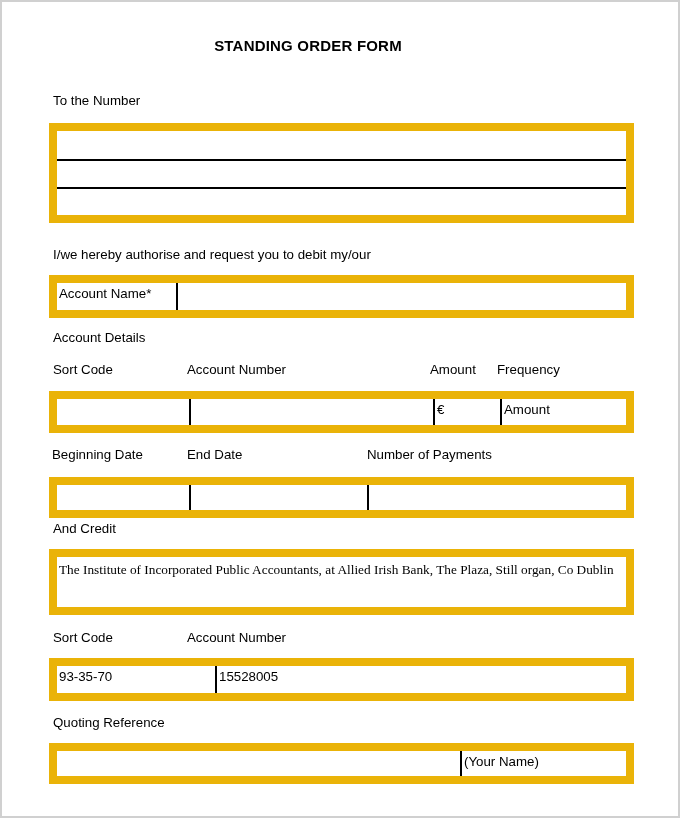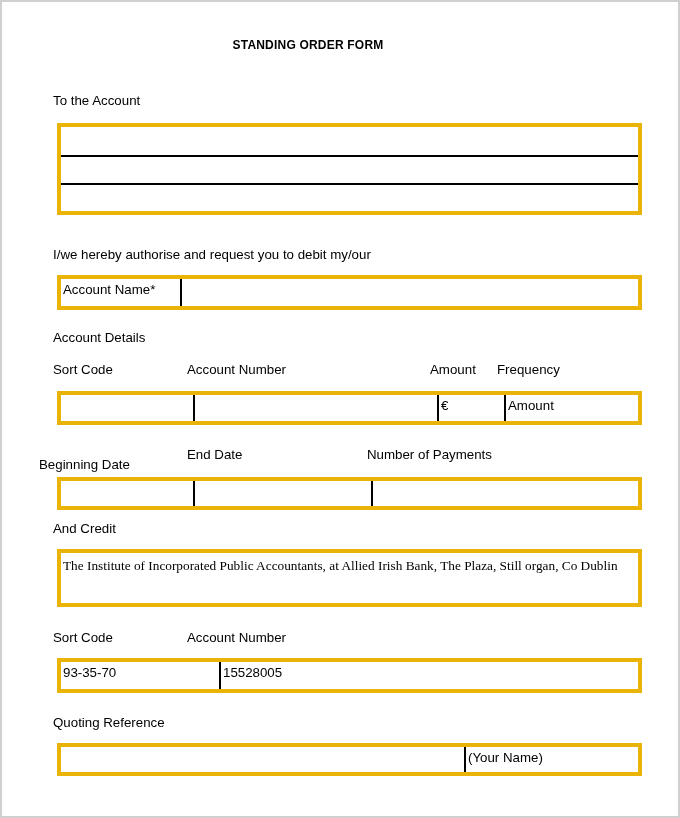--- a/index.html
+++ b/index.html
@@ -11,29 +11,28 @@
     background: #ffffff;
     border: 2px solid #d0d0d0;
     font-family: "Liberation Sans", "DejaVu Sans", sans-serif;
     font-size: 13.3px;
     color: #000;
     overflow: hidden;
   }
   .abs { position: absolute; }
   .label { line-height: 15px; white-space: nowrap; }
   .title-wrap { top: 35px; left: 0; width: 612px; text-align: center; }
-  .title { font-size: 12px; font-weight: bold; letter-spacing: 0.2px; }
+  .title { font-size: 15px; font-weight: bold; letter-spacing: 0.2px; }
 
   .tbl {
     position: absolute;
     left: 47px;
     width: 585px;
-    border: 4px solid #eab308;
+    border: 8px solid #eab308;
     background: #fff;
-    margin-left: 8px;
   }
   .trow { display: flex; }
   .trow + .trow { border-top: 2px solid #000; }
   .cell {
     padding: 2px 2px 0 2px;
     line-height: 17px;
     overflow: hidden;
     white-space: nowrap;
   }
   .cell.sep { border-right: 2px solid #000; }
@@ -82,21 +81,21 @@
 </style>
 </head>
 <body>
 
 <div class="page">
 
   <div class="abs title-wrap">
     <span class="title">STANDING ORDER FORM</span>
   </div>
 
-  <div class="abs label" style="left:51px; top:91px;">To the Account</div>
+  <div class="abs label" style="left:51px; top:91px;">To the Number</div>
 
   <div class="tbl t-manager">
     <div class="trow">
         <div class="cell grow"></div>
       </div>
     <div class="trow">
         <div class="cell grow"></div>
       </div>
     <div class="trow">
         <div class="cell grow"></div>
@@ -121,21 +120,21 @@
 
   <div class="tbl t-details">
     <div class="trow">
       <div class="cell sep c1"></div>
       <div class="cell sep c2"></div>
       <div class="cell sep c3">€</div>
       <div class="cell grow">Amount</div>
     </div>
   </div>
 
-  <div class="abs label" style="left:37px; top:445px;margin-top:10px;">Beginning Date</div>
+  <div class="abs label" style="left:50px; top:445px;">Beginning Date</div>
   <div class="abs label" style="left:185px; top:445px;">End Date</div>
   <div class="abs label" style="left:365px; top:445px;">Number of Payments</div>
 
   <div class="tbl t-dates">
     <div class="trow">
       <div class="cell sep c1"></div>
       <div class="cell sep c2"></div>
       <div class="cell grow"></div>
     </div>
   </div>

